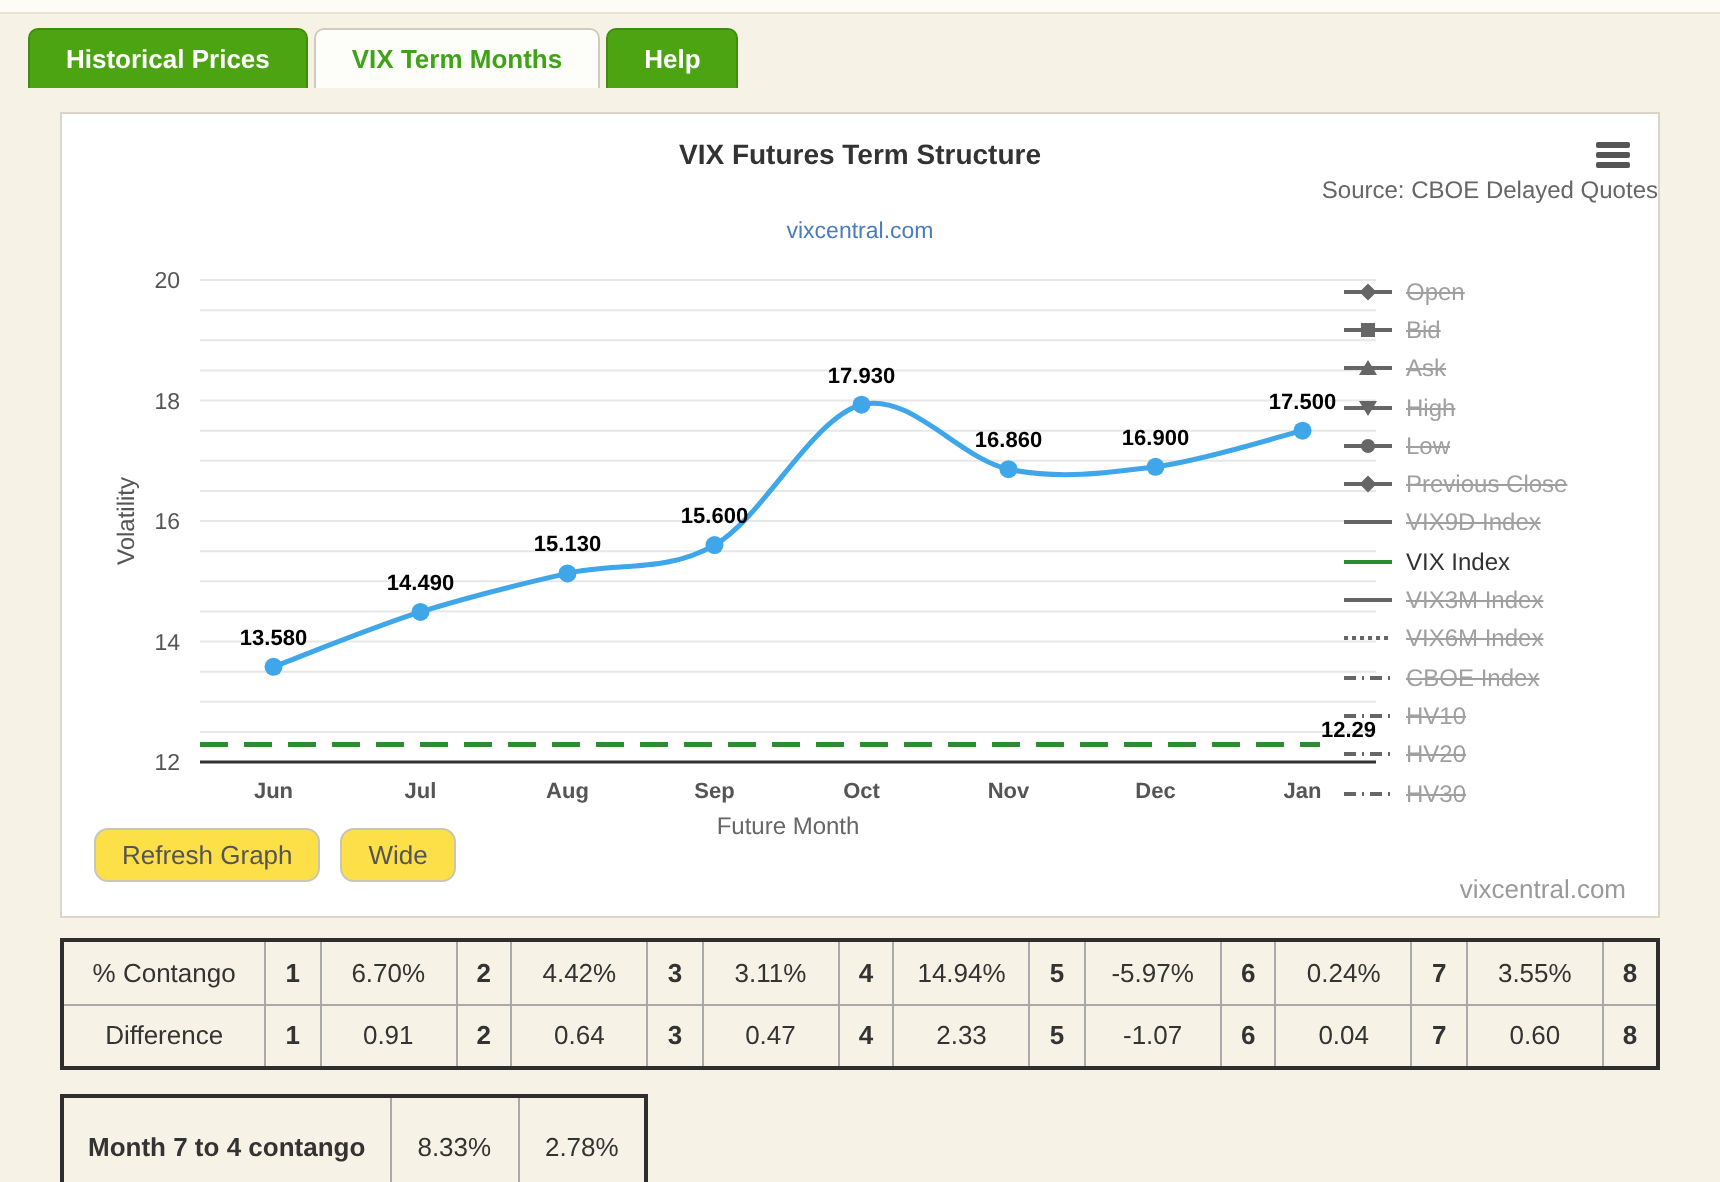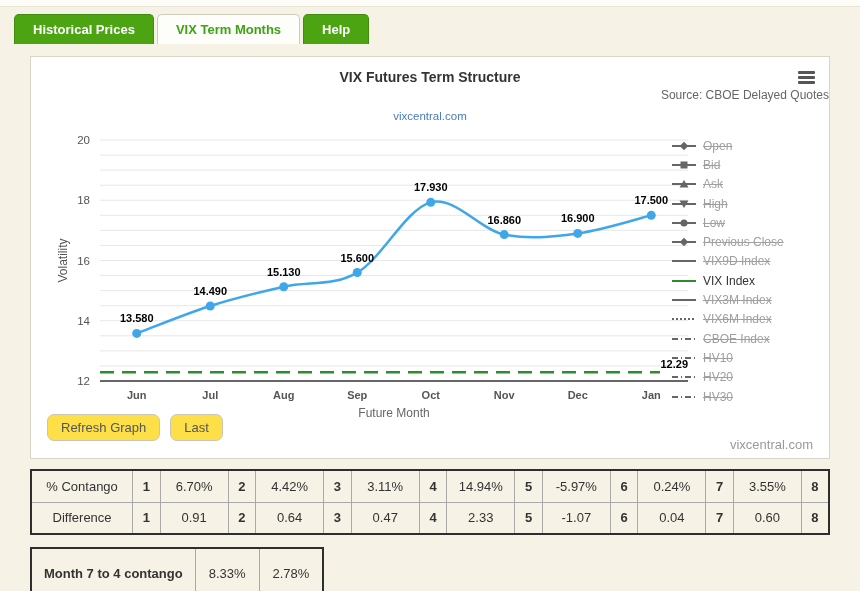--- a/index.html
+++ b/index.html
@@ -216,21 +216,21 @@
       <div class="legend-item off">
         <svg width="26" height="12">
           <line x1="1" x2="25" y1="6" y2="6" stroke="#666666" stroke-width="2" stroke-dasharray="6,3,1,3"></line>
         </svg>
         <span>HV30</span>
       </div>
     </div>
 
   <div class="btn-row">
     <button class="btn">Refresh Graph</button>
-    <button class="btn">Last</button>
+    <button class="btn">Wide</button>
   </div>
 
   <div class="watermark">vixcentral.com</div>
 </div>
 
 <table class="contango-table">
   <colgroup id="ct-cols">
       <col style="width: 100px;">
       <col style="width: 27px;">
       <col style="width: 67px;">

